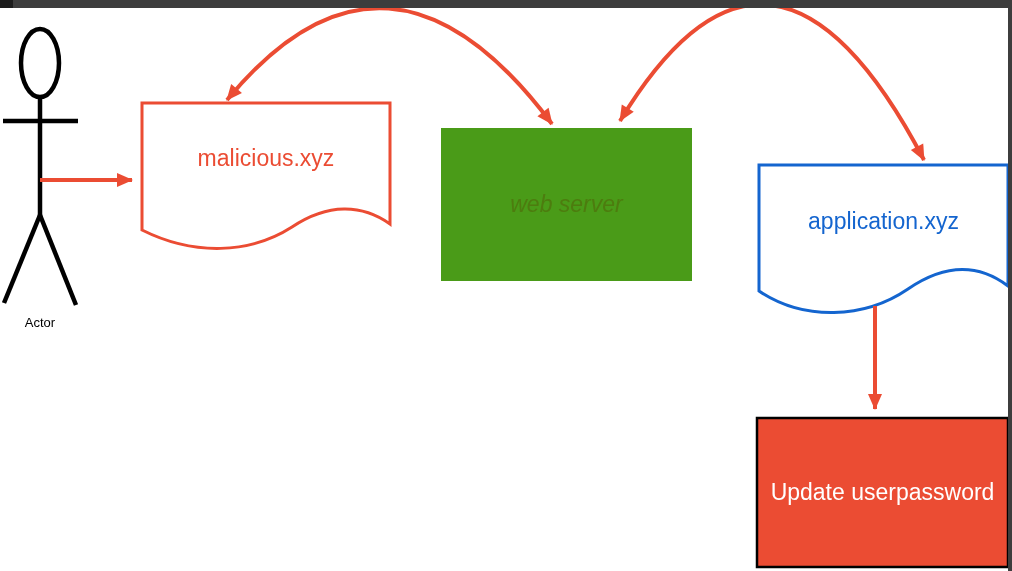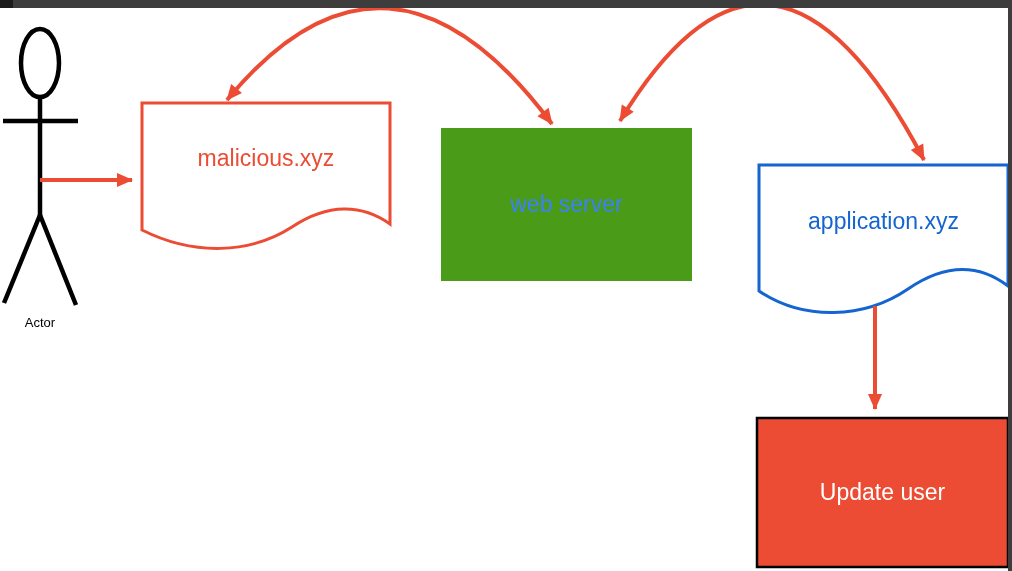--- a/index.html
+++ b/index.html
@@ -16,21 +16,21 @@
   .top-bar{position:absolute;left:0;top:0;width:1012px;height:8px;background:var(--bar);}
   .top-bar-corner{position:absolute;left:0;top:0;width:13px;height:8px;background:#1c1c1c;}
   .right-bar{position:absolute;left:1008px;top:0;width:4px;height:571px;background:var(--bar);}
   svg.diagram{position:absolute;left:0;top:0;width:1012px;height:571px;}
 
   .node-label{
     position:absolute; display:flex; align-items:center; justify-content:center;
     text-align:center; font-size:23px; line-height:1.45; pointer-events:auto;
   }
   .lbl-malicious{left:142px;top:103px;width:248px;height:112px;color:var(--red);}
-  .lbl-webserver{left:441px;top:128px;width:251px;height:153px;color:#3b82f6;}
+  .lbl-webserver{left:441px;top:128px;width:251px;height:153px;color:#4d7c0f;font-style:italic;}
   .lbl-application{left:759px;top:165px;width:249px;height:114px;color:var(--blue);}
   .lbl-update{left:757px;top:418px;width:251px;height:149px;color:#ffffff;flex-direction:row;}
   .lbl-actor{
     position:absolute;left:0px;top:312px;width:80px;height:20px;
     display:flex;align-items:center;justify-content:center;
     font-size:13px;color:#000;text-align:right;
   }
 
   .c-red-stroke{stroke:var(--red);}
   .c-blue-stroke{stroke:var(--blue);}
@@ -80,20 +80,21 @@
   </svg>
 
   <div class="node-label lbl-malicious">malicious.xyz</div>
 
   <div class="node-label lbl-webserver">web server</div>
 
   <div class="node-label lbl-application">application.xyz</div>
 
   <div class="node-label lbl-update">
     <div>Update user</div>
+    <div>password</div>
   </div>
 
   <div class="lbl-actor">Actor</div>
 
   <div class="top-bar"></div>
   <div class="top-bar-corner"></div>
   <div class="right-bar"></div>
 
 </div>
 

